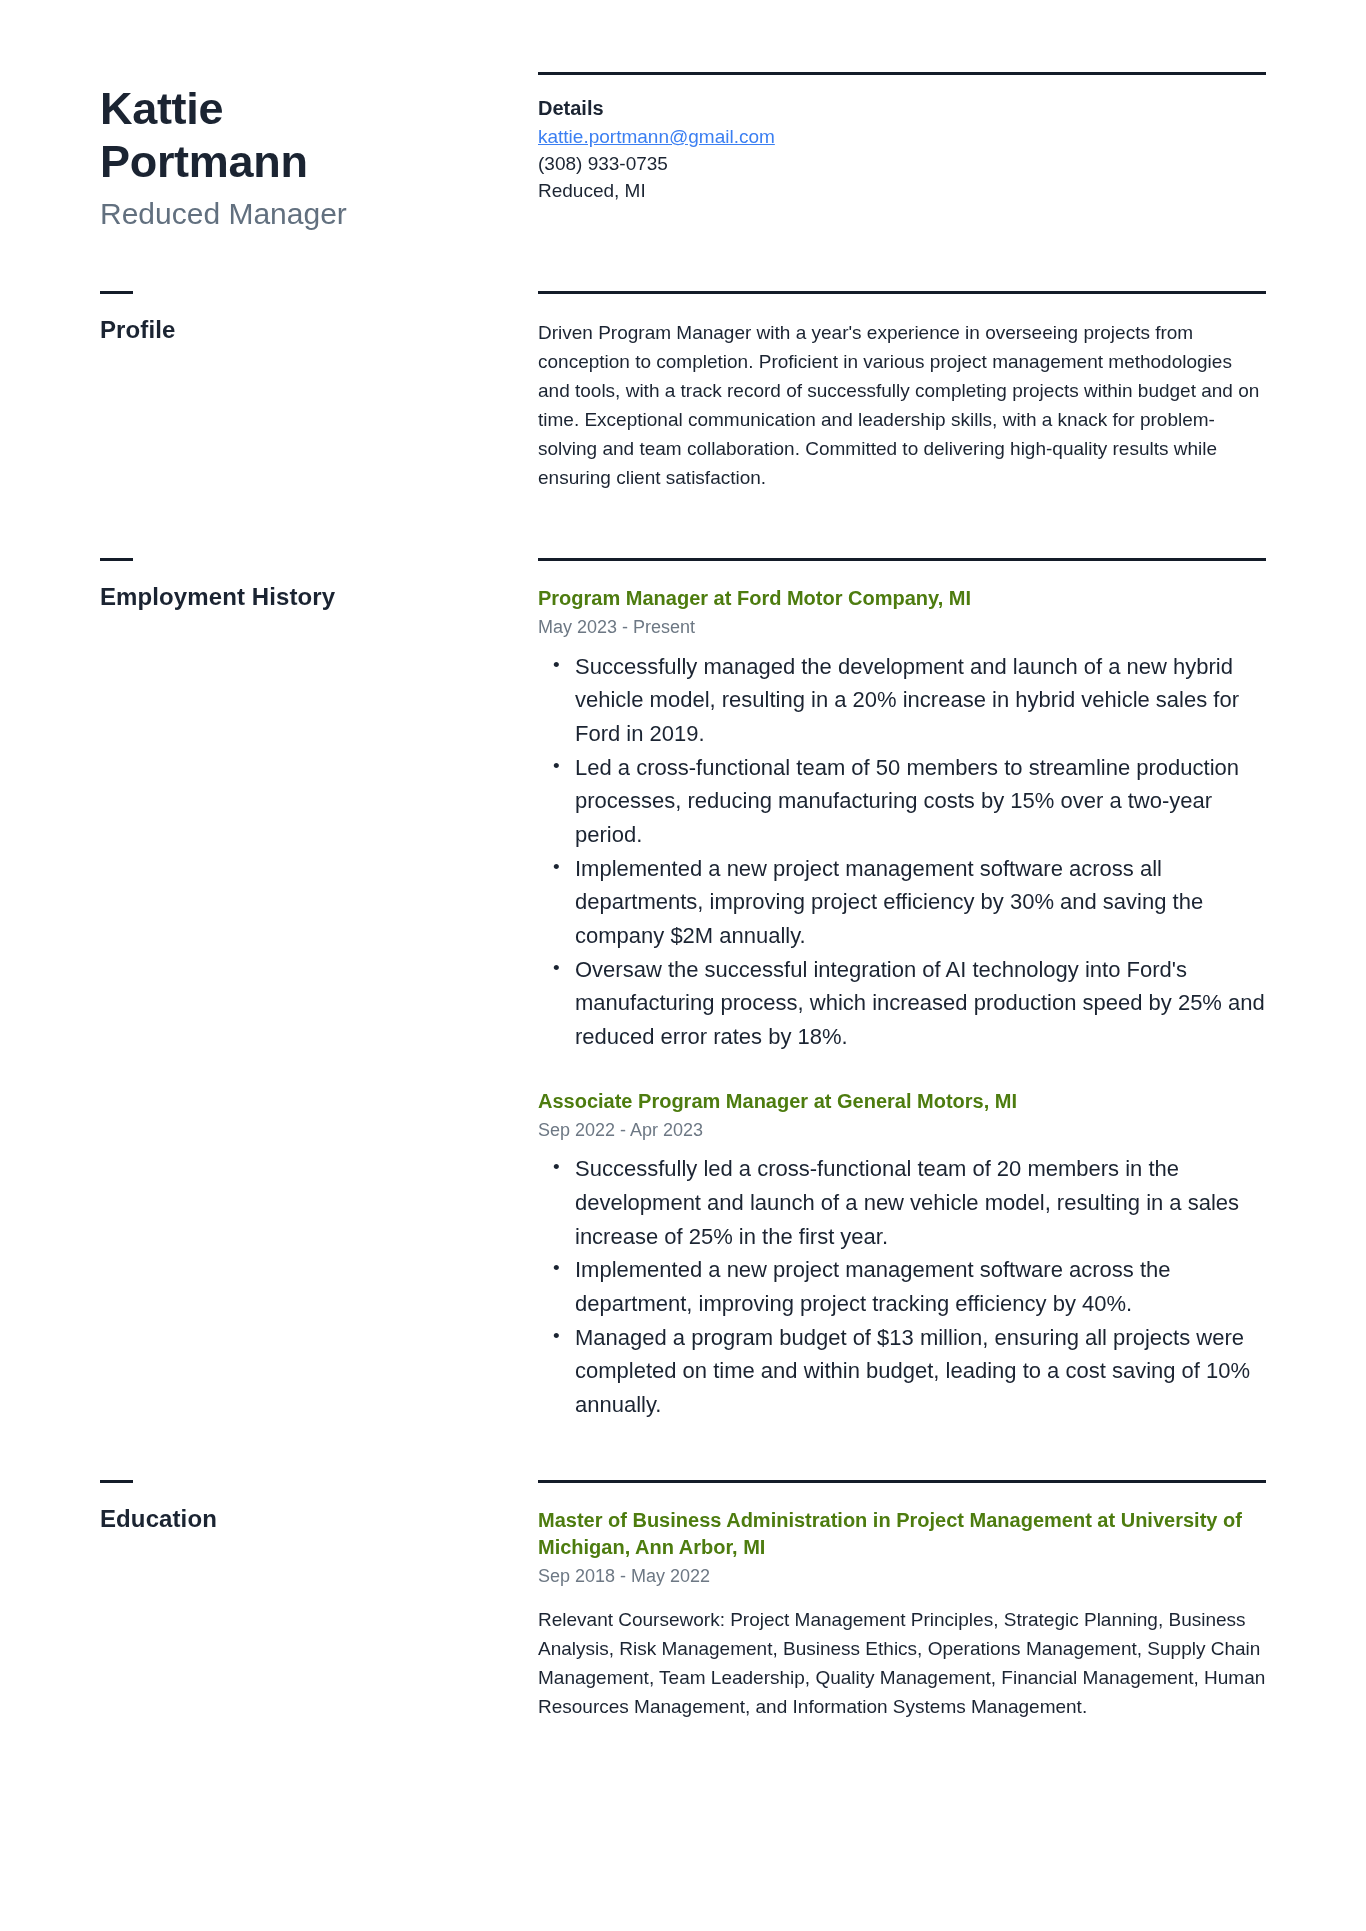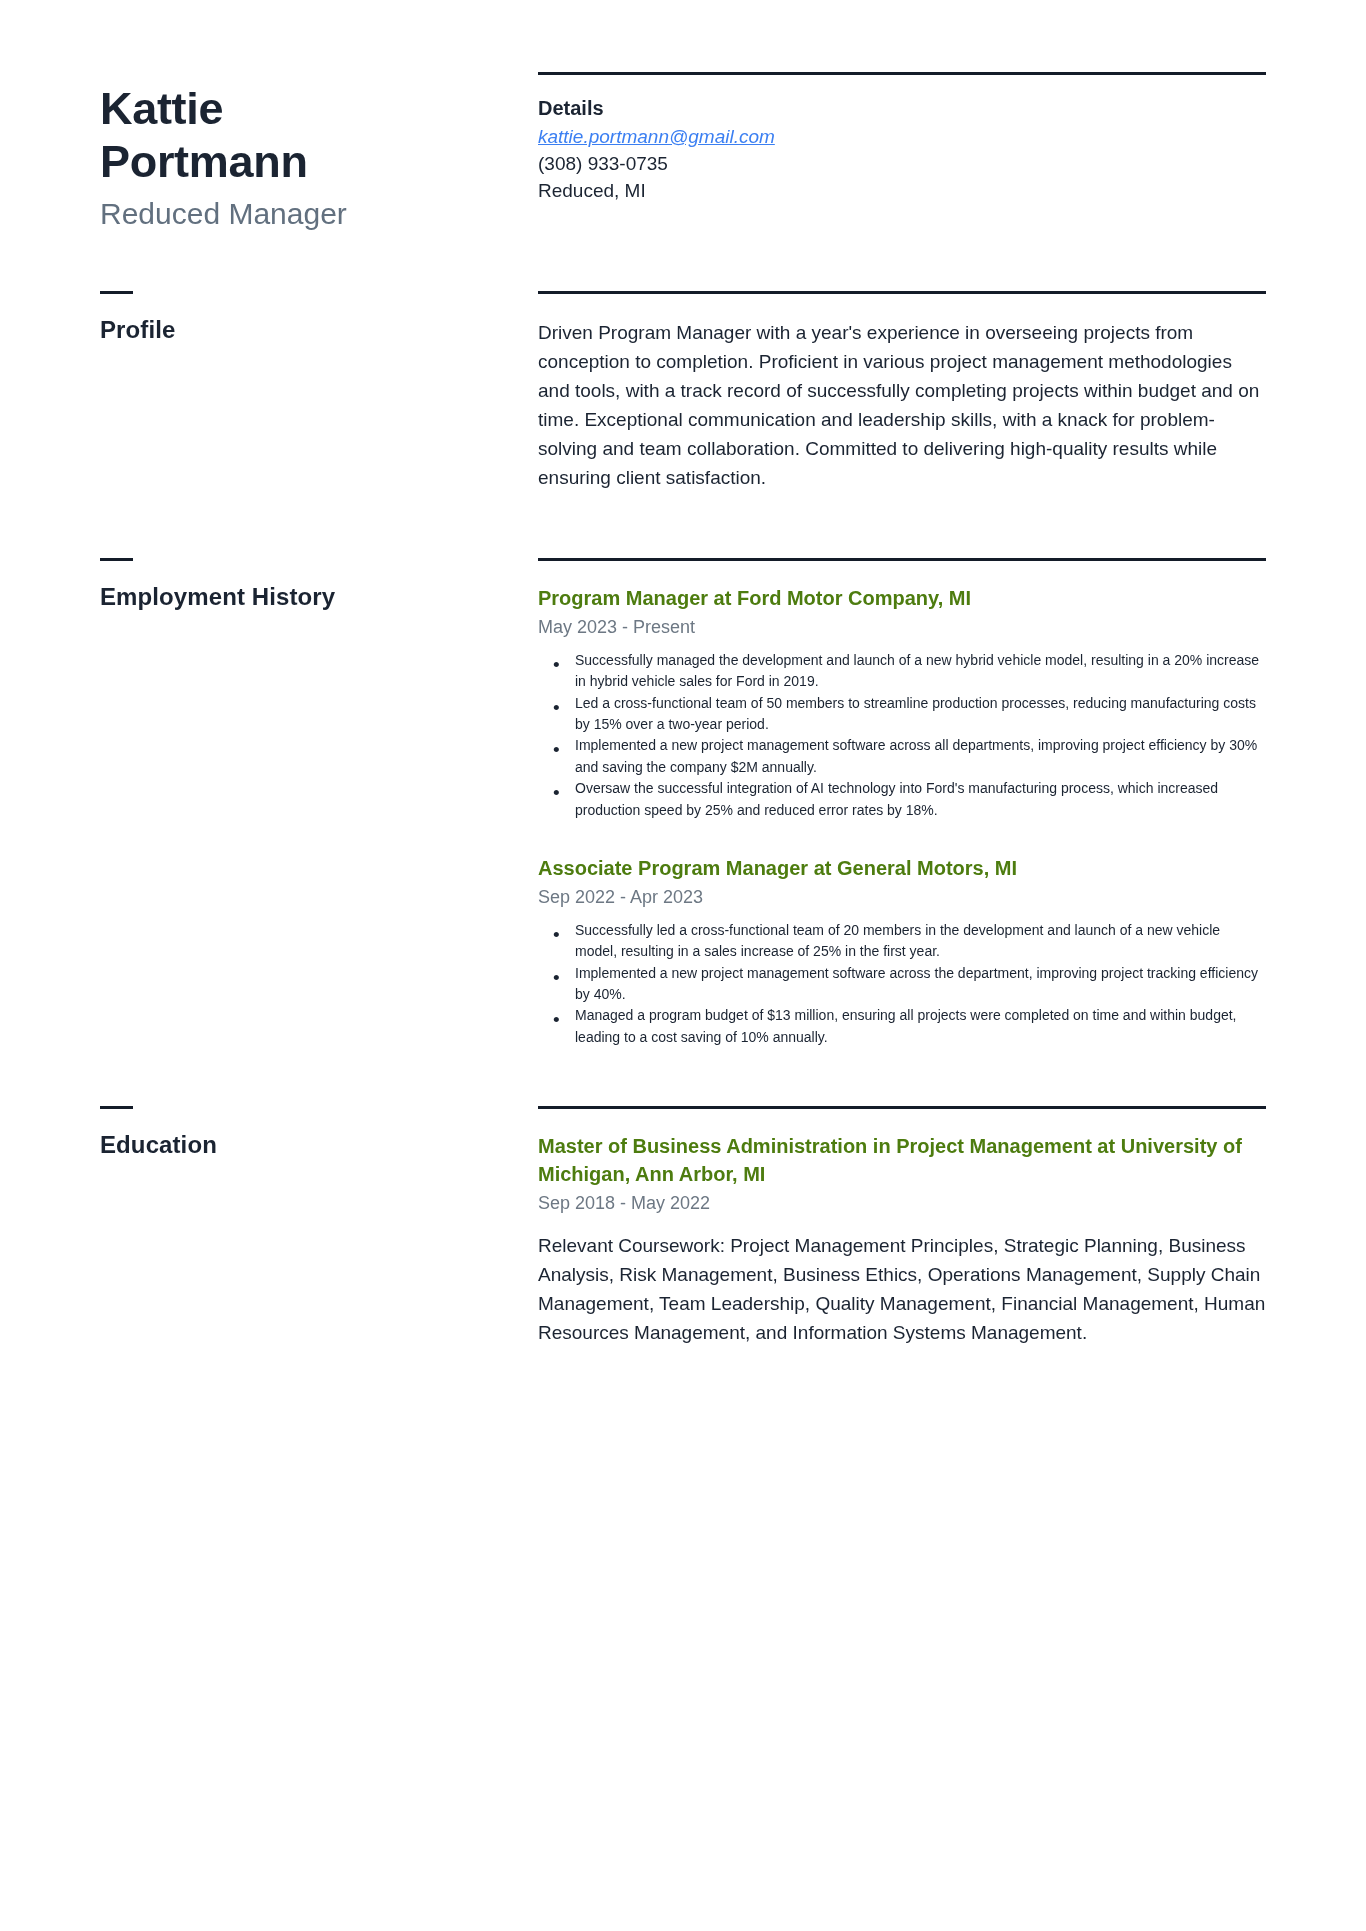--- a/index.html
+++ b/index.html
@@ -90,21 +90,20 @@
     font-size: 19px;
     line-height: 1.42;
     color: #1b2432;
   }
   .detail-link {
     color: #3b7ff2;
     text-decoration: underline;
     font-size: 19px;
     line-height: 1.42;
     display: inline-block;
-    font-style: italic;
   }
 
   .body-text {
     font-size: 19px;
     line-height: 1.53;
     color: #1b2432;
   }
 
   .entry { margin-bottom: 0; }
   .entry-title {
@@ -118,21 +117,21 @@
     color: #6d7884;
     margin-top: 3px;
     line-height: 1.35;
   }
   ul.bullets {
     margin: 10px 0 0 0;
     padding-left: 37px;
     list-style: none;
   }
   ul.bullets li {
-    font-size: 14px;
+    font-size: 22px;
     line-height: 1.53;
     color: #1b2432;
     position: relative;
     margin-bottom: 0px;
   }
   ul.bullets li::before {
     content: "\2022";
     position: absolute;
     left: -22px;
     top: 0;

